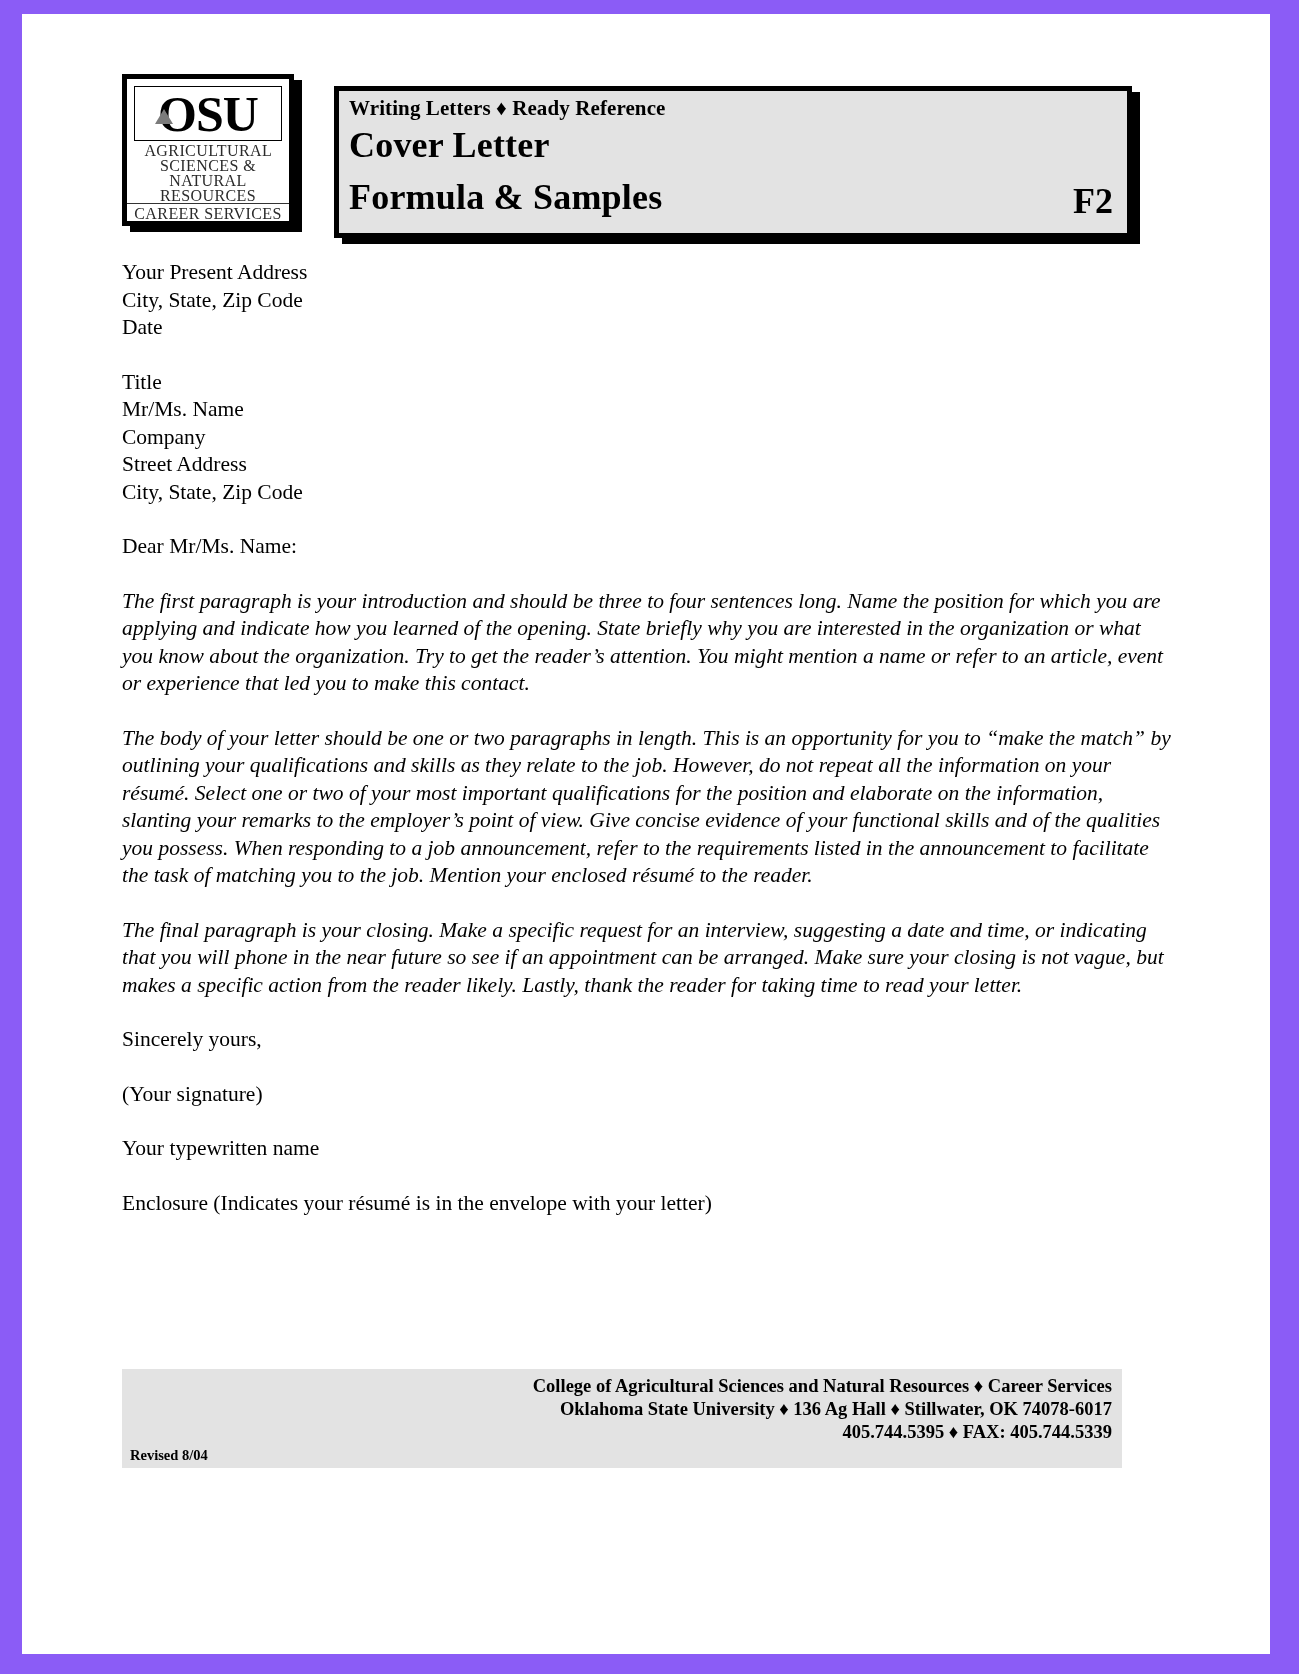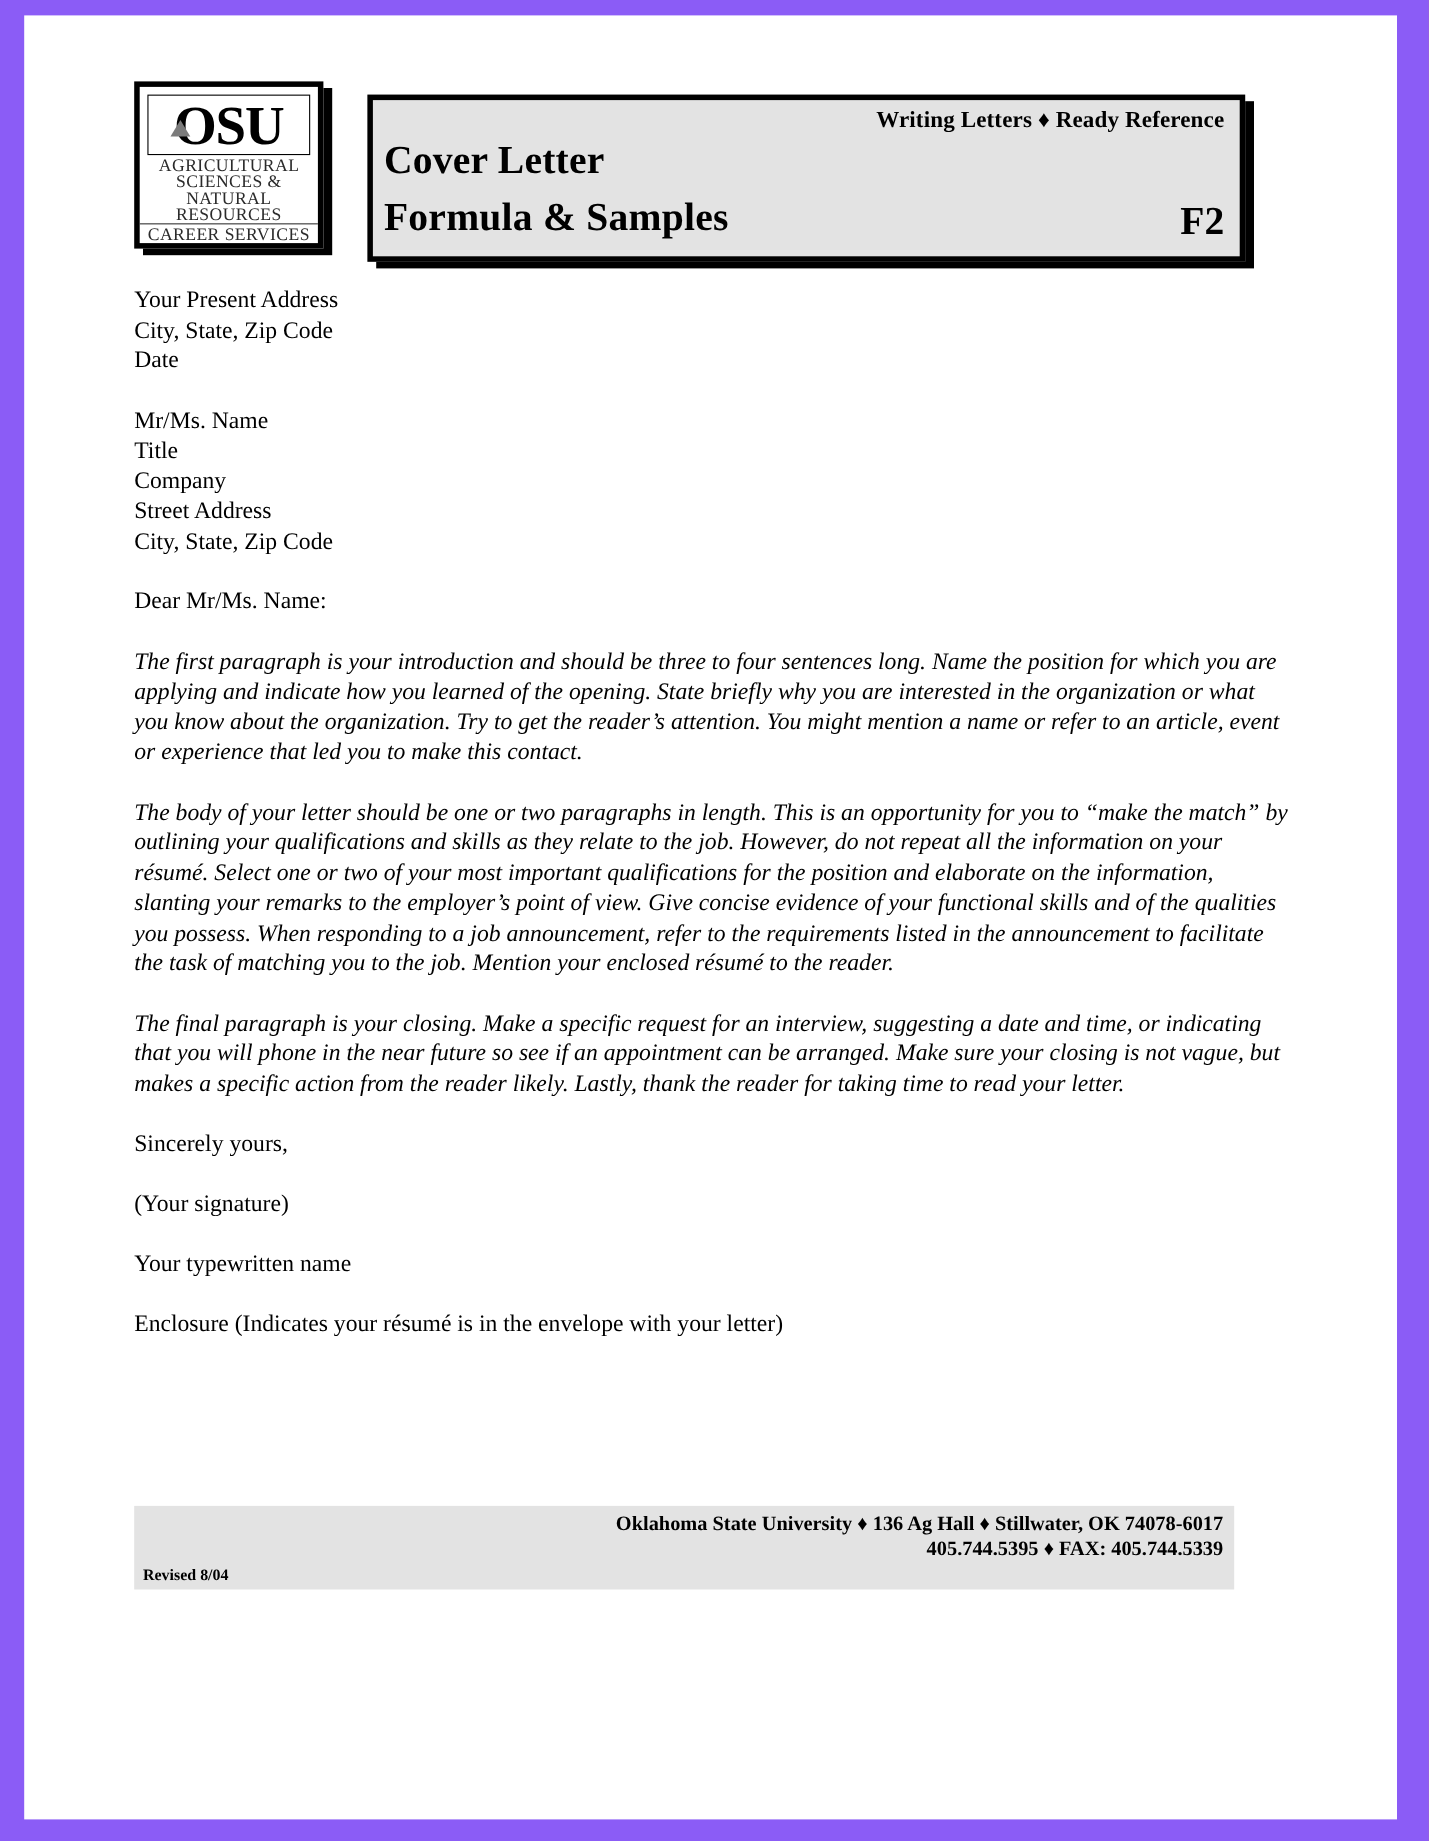--- a/index.html
+++ b/index.html
@@ -121,21 +121,21 @@
     left: 312px;
     top: 16px;
     width: 798px;
     height: 152px;
     background: #e3e3e3;
     border: 5px solid #000000;
     box-sizing: border-box;
     padding: 4px 12px 0 10px;
   }
   .kicker {
-    text-align: right;
+    text-align: left;
     font-size: 21px;
     font-weight: bold;
     line-height: 26px;
     letter-spacing: 0.1px;
     padding-right: 2px;
   }
   .title-row {
     position: relative;
     height: 52px;
   }
@@ -243,41 +243,42 @@
 
     <div class="letter">
 
       <div class="block">
         <span class="ln">Your Present Address</span>
         <span class="ln">City, State, Zip Code</span>
         <span class="ln">Date</span>
       </div>
 
       <div class="block">
+        <span class="ln">Title</span>
         <span class="ln">Mr/Ms. Name</span>
-        <span class="ln">Title</span>
         <span class="ln">Company</span>
         <span class="ln">Street Address</span>
         <span class="ln">City, State, Zip Code</span>
       </div>
 
       <div class="single">Dear Mr/Ms. Name:</div>
 
       <div class="para">The first paragraph is your introduction and should be three to four sentences long.  Name the position for which you are applying and indicate how you learned of the opening.  State briefly why you are interested in the organization or what you know about the organization.  Try to get the reader’s attention.  You might mention a name or refer to an article, event or experience that led you to make this contact.</div>
       <div class="para">The body of your letter should be one or two paragraphs in length.  This is an opportunity for you to “make the match” by outlining your qualifications and skills as they relate to the job.  However, do not repeat all the information on your résumé.  Select one or two of your most important qualifications for the position and elaborate on the information, slanting your remarks to the employer’s point of view.  Give concise evidence of your functional skills and of the qualities you possess.  When responding to a job announcement, refer to the requirements listed in the announcement to facilitate the task of matching you to the job.  Mention your enclosed résumé to the reader.</div>
       <div class="para">The final paragraph is your closing.  Make a specific request for an interview, suggesting a date and time, or indicating that you will phone in the near future so see if an appointment can be arranged.  Make sure your closing is not vague, but makes a specific action from the reader likely.  Lastly, thank the reader for taking time to read your letter.</div>
 
       <div class="single">Sincerely yours,</div>
       <div class="single">(Your signature)</div>
       <div class="single">Your typewritten name</div>
       <div class="single">Enclosure (Indicates your résumé is in the envelope with your letter)</div>
     </div>
 
     <div class="footer">
       <div class="footer-lines">
+        <span>College of Agricultural Sciences and Natural Resources ♦ Career Services</span>
         <span>Oklahoma State University ♦ 136 Ag Hall ♦ Stillwater, OK 74078-6017</span>
         <span>405.744.5395 ♦ FAX: 405.744.5339</span>
       </div>
       <div class="revised">Revised 8/04</div>
     </div>
 
   </div>
 </div>
 
 </body></html>

